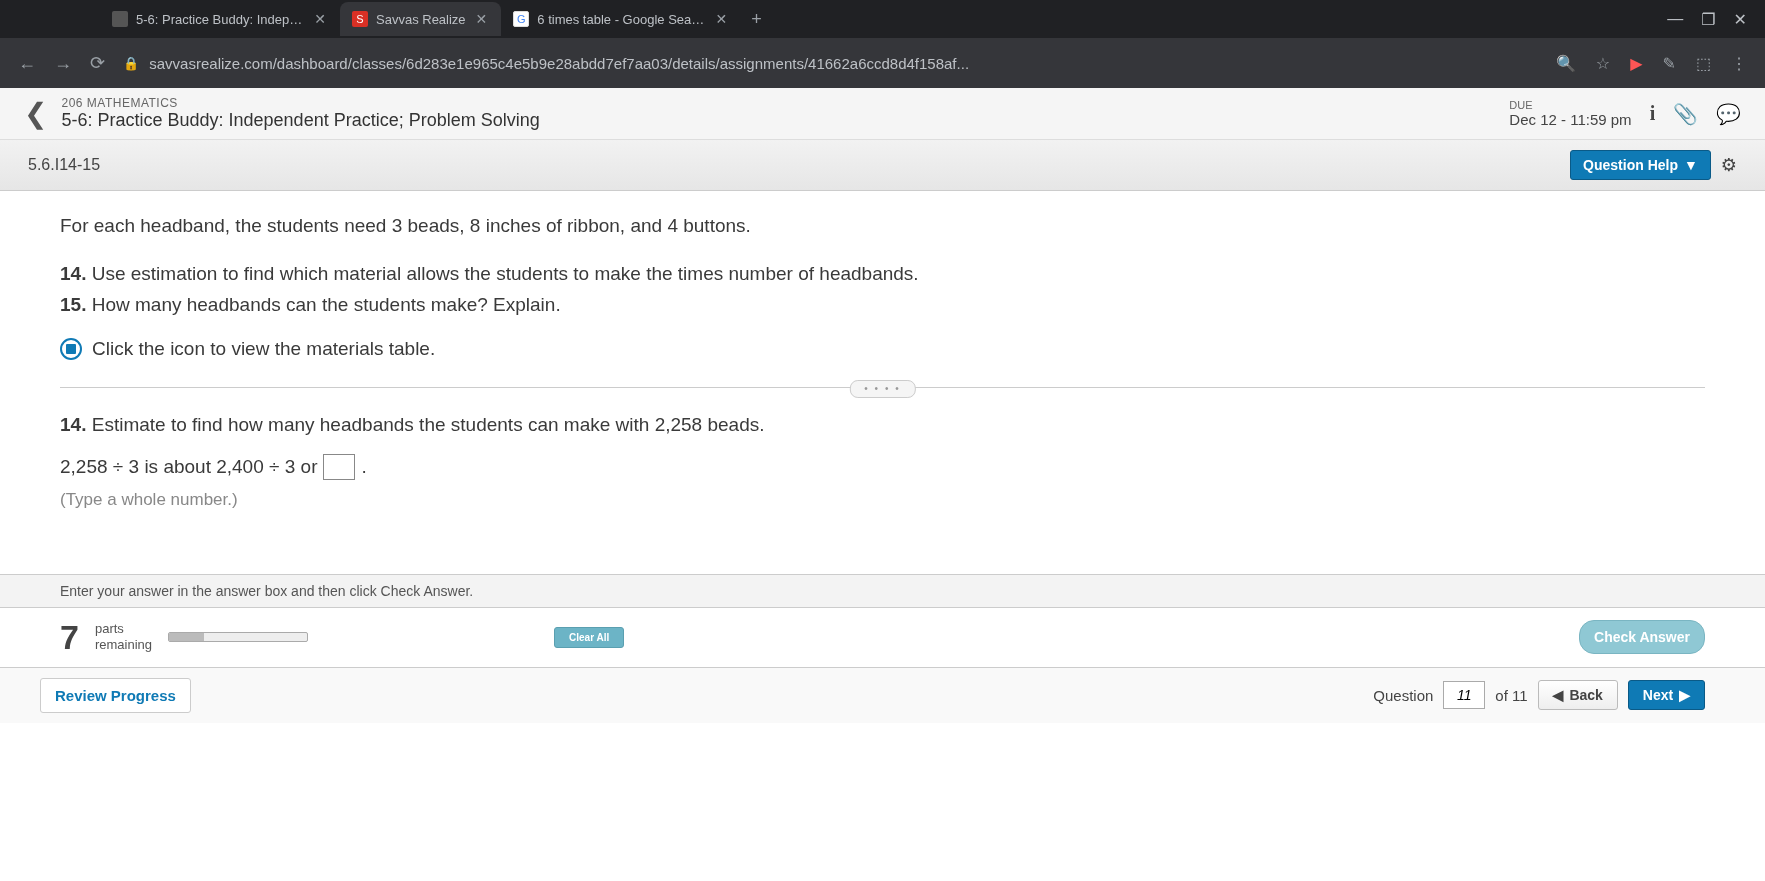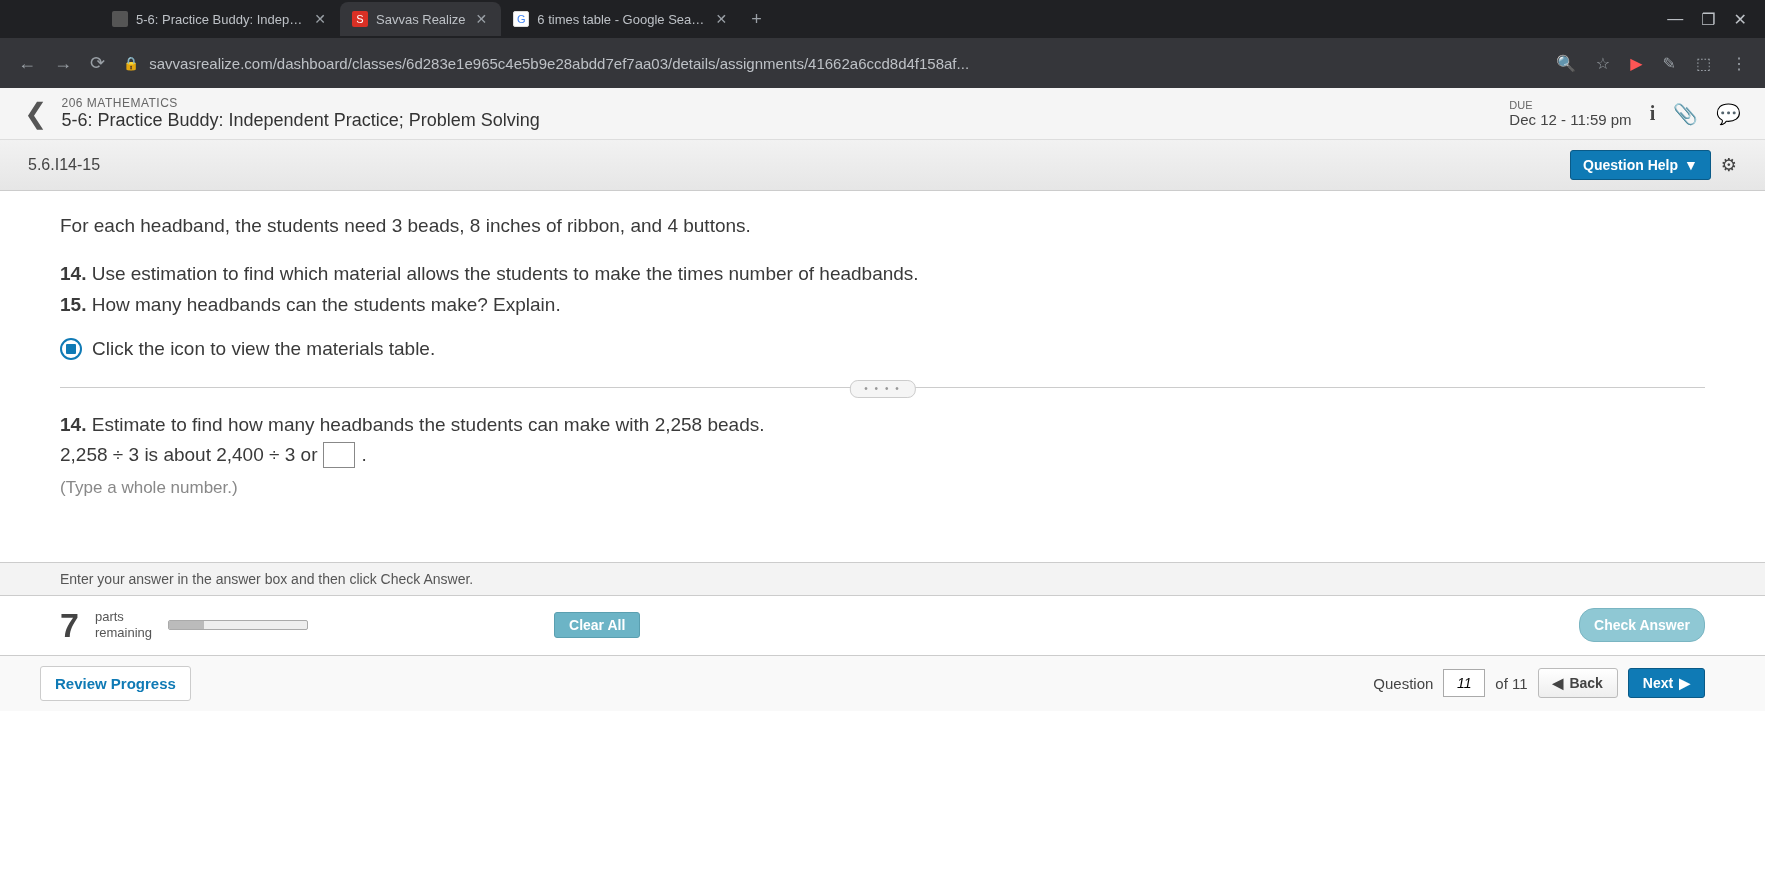--- a/index.html
+++ b/index.html
@@ -46,33 +46,33 @@
 .q-body { padding: 20px 60px; color: #3a3a3a; font-size: 19px; line-height: 1.6; }
 .q-body .intro { margin-bottom: 18px; }
 .q-body .num { font-weight: bold; }
 .materials-link { display: flex; align-items: center; gap: 10px; margin-top: 14px; cursor: pointer; }
 .materials-icon { width: 22px; height: 22px; border: 2px solid #0f7ab5; border-radius: 50%; display: inline-flex; align-items: center; justify-content: center; }
 .materials-icon-inner { width: 10px; height: 10px; background: #0f7ab5; border-radius: 1px; }
 
 .divider { border-top: 1px solid #ccc; margin: 22px 0; position: relative; }
 .ellipsis-tab { position: absolute; top: -8px; left: 50%; transform: translateX(-50%); background: #f5f5f5; border: 1px solid #ccc; border-radius: 8px; padding: 0 14px; font-size: 10px; color: #999; letter-spacing: 2px; }
 
-.answer-line { display: flex; align-items: center; gap: 6px; flex-wrap: wrap; }
+.answer-line { margin-top: 12px; display: flex; align-items: center; gap: 6px; flex-wrap: wrap; }
 .answer-input { width: 32px; height: 26px; border: 1px solid #888; text-align: center; font-size: 16px; }
 .hint { color: #888; font-size: 17px; margin-top: 4px; }
 
 
 .instruction-bar { border-top: 1px solid #ccc; border-bottom: 1px solid #ccc; padding: 8px 60px; font-size: 14px; color: #555; background: #f3f3f3; margin-top: 40px; }
 
 .parts-bar { display: flex; align-items: center; padding: 10px 60px; gap: 16px; }
 .parts-num { font-size: 34px; font-weight: bold; color: #444; }
 .parts-text { font-size: 13px; color: #555; line-height: 1.2; }
 .progress { width: 140px; height: 10px; border: 1px solid #aaa; background: #eee; border-radius: 2px; overflow: hidden; }
 .progress-fill { height: 100%; width: 25%; background: #bbb; }
-.clear-btn { background: #6cb4c6; color: #fff; border: 1px solid #5a9fb0; padding: 4px 14px; border-radius: 3px; font-size: 14px; font-weight: bold; cursor: pointer; margin-left: 230px; }
+.clear-btn { background: #6cb4c6; color: #fff; border: 1px solid #5a9fb0; padding: 4px 14px; border-radius: 3px; font-size: 10px; font-weight: bold; cursor: pointer; margin-left: 230px; }
 .check-btn { margin-left: auto; background: #8fc8d4; color: #fff; border: 1px solid #7ab5c2; padding: 8px 14px; border-radius: 15px; font-size: 14px; font-weight: bold; cursor: pointer; }
 
 
 .bottom-nav { display: flex; align-items: center; padding: 10px 60px 10px 40px; border-top: 1px solid #ccc; background: #f9f9f9; }
 .review-btn { color: #0f7ab5; font-weight: bold; font-size: 15px; border: 1px solid #ccc; padding: 8px 14px; background: #fff; border-radius: 3px; cursor: pointer; }
 .q-nav { margin-left: auto; display: flex; align-items: center; gap: 10px; }
 .q-label { font-size: 15px; color: #444; }
 .q-input { width: 42px; height: 28px; border: 1px solid #aaa; text-align: center; font-size: 14px; font-style: italic; }
 .nav-pill { border: 1px solid #bbb; background: linear-gradient(#fff,#eee); padding: 6px 14px; border-radius: 3px; font-size: 14px; font-weight: bold; color: #444; cursor: pointer; display: flex; align-items: center; gap: 6px; }
 .nav-pill.next { background: #0f7ab5; color: #fff; border-color: #0a5a87; text-align: center; }

